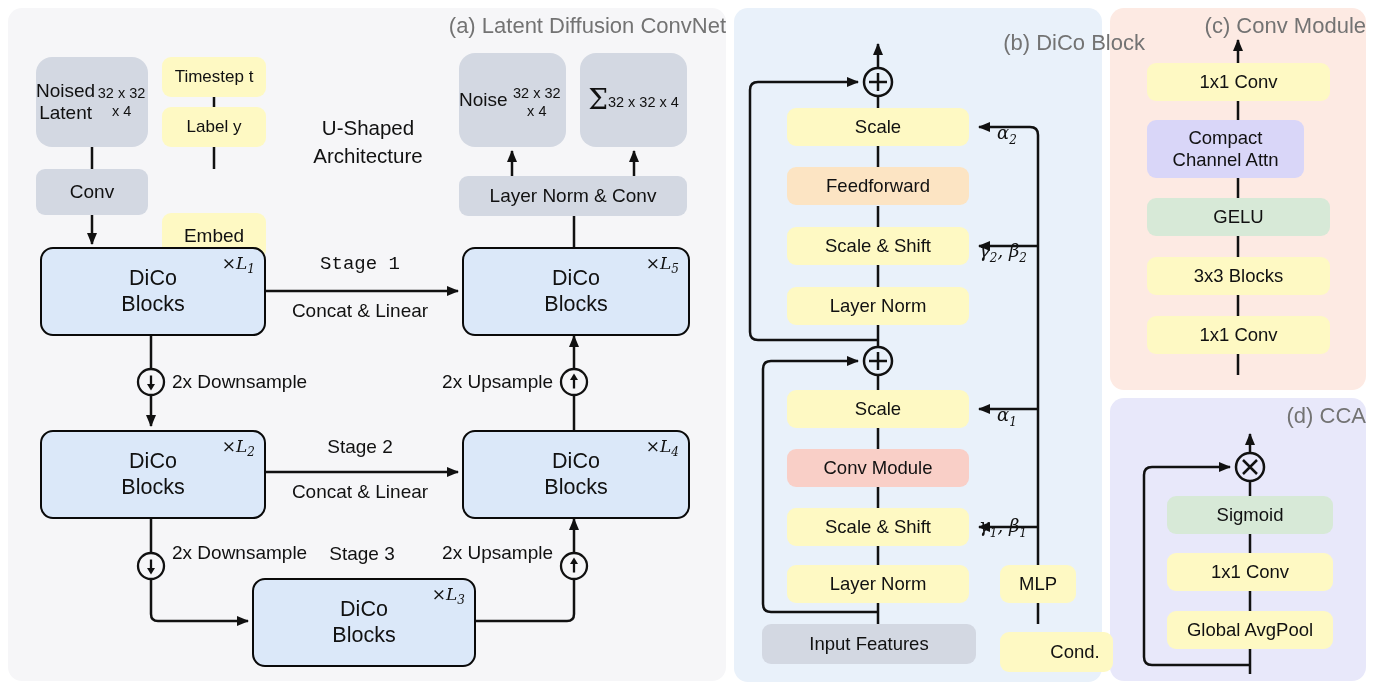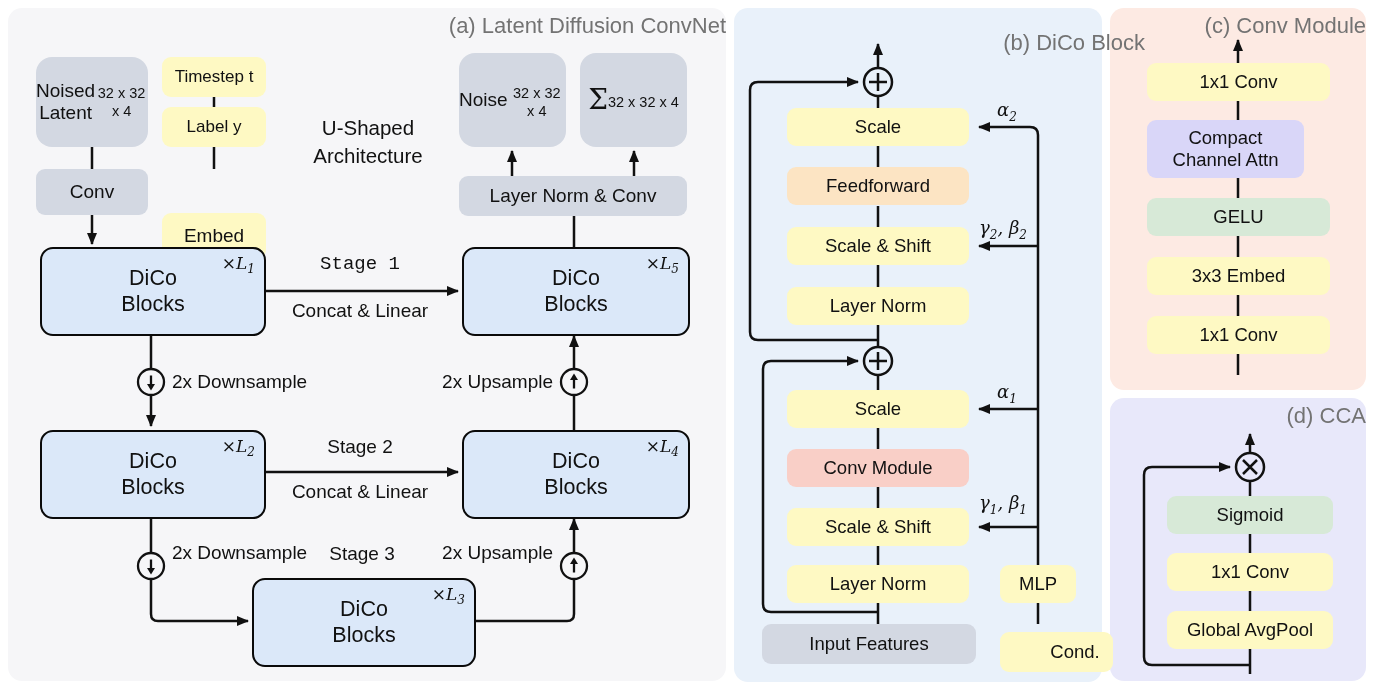--- a/index.html
+++ b/index.html
@@ -15,21 +15,21 @@
   .orange{background:#fce4c3;}
   .salmon{background:#f9cfc7;}
   .violet{background:#d9d6f8;}
   .green{background:#d7e9d7;}
   .dico{background:#dbe8f9;border:2.5px solid #0a0a0a;border-radius:13px;font-size:21.5px;line-height:1.2;}
   .dims{font-size:14.5px;margin-top:5px;}
   .mult{position:absolute;top:4px;right:9px;font-family:"DejaVu Serif",serif;font-style:italic;font-size:17px;}
   .mult sub,.greek sub{font-size:12px;line-height:0;}
   .lbl{position:absolute;font-size:19px;line-height:22px;white-space:nowrap;}
   .greek{position:absolute;font-family:"DejaVu Serif",serif;font-style:italic;font-size:18px;
-         text-align:center;white-space:nowrap;}
+         text-align:center;white-space:nowrap;margin-top:23px;}
   .sigma{font-family:"DejaVu Serif",serif;font-size:28px;line-height:1;}
   svg{position:absolute;left:0;top:0;pointer-events:none;}
   .big{font-size:20.5px;text-align:center;line-height:1.35;white-space:pre-line;position:absolute;}
 </style>
 </head>
 <body>
 
 <div id="stage">
 
   <div class="panel" style="left:8px;top:8px;width:718px;height:673px;background:#f6f6f8;"></div>
@@ -195,21 +195,21 @@
   </div>
   <div class="greek" style="left:970px;top:492px;width:66px;">
     <span>γ</span><sub>1</sub><span>, </span><span>β</span><sub>1</sub>
   </div>
 
   <div class="ptitle" style="left:1110px;top:13px;width:256px;">(c) Conv Module</div>
   <div class="box blue" style="left:1147px;top:63px;width:183px;height:38px;">1x1 Conv</div>
   <div class="box violet" style="left:1147px;top:120px;width:157px;height:58px;">Compact
 Channel Attn</div>
   <div class="box green" style="left:1147px;top:198px;width:183px;height:38px;">GELU</div>
-  <div class="box blue" style="left:1147px;top:257px;width:183px;height:38px;">3x3 Embed</div>
+  <div class="box blue" style="left:1147px;top:257px;width:183px;height:38px;">3x3 Blocks</div>
   <div class="box blue" style="left:1147px;top:316px;width:183px;height:38px;">1x1 Conv</div>
 
   <div class="ptitle" style="left:1110px;top:403px;width:256px;">(d) CCA</div>
   <div class="box green" style="left:1167px;top:496px;width:166px;height:38px;">Sigmoid</div>
   <div class="box blue" style="left:1167px;top:553px;width:166px;height:38px;">1x1 Conv</div>
   <div class="box blue" style="left:1167px;top:611px;width:166px;height:38px;">Global AvgPool</div>
 
 </div>
 
 </body></html>

